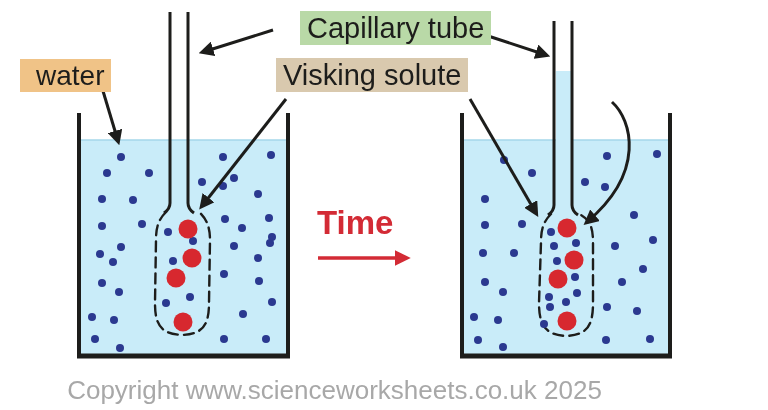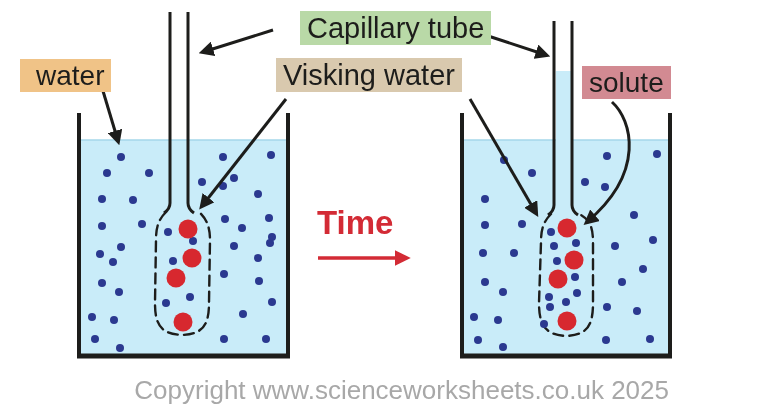--- a/index.html
+++ b/index.html
@@ -39,21 +39,21 @@
   }
   .label-water{left:20px;top:59px;background:var(--water-label-bg);padding-left:16px;}
   .label-capillary{left:280px;top:11px;background:var(--capillary-label-bg);font-size:29px;margin-left:20px;}
   .label-visking{left:276px;top:58px;background:var(--visking-label-bg);font-size:29px;}
   .label-solute{left:582px;top:66px;background:var(--solute-label-bg);}
   .label-time{
     position:absolute;left:317px;top:204px;color:var(--time-color);
     font-size:33px;font-weight:bold;
   }
   .copyright{
-    position:absolute;left:0;top:375px;width:669px;text-align:right;
+    position:absolute;left:0;top:375px;width:669px;text-align:center;
     font-size:26px;color:var(--copyright-color);
   }
 </style>
 </head>
 <body>
 
 <div class="canvas">
 
   <svg width="768" height="410" viewBox="0 0 768 410">
     <defs>
@@ -188,18 +188,17 @@
     <line class="leader" x1="482" y1="34" x2="546" y2="55" marker-end="url(#ah-black)"></line>
     <line class="leader" x1="286" y1="99" x2="202" y2="206" marker-end="url(#ah-black)"></line>
     <line class="leader" x1="470" y1="99" x2="536" y2="213" marker-end="url(#ah-black)"></line>
     <path class="leader" d="M612,102 C632,120 646,172 587,222" marker-end="url(#ah-black)"></path>
 
     <line class="time-arrow" x1="318" y1="258" x2="406" y2="258" marker-end="url(#ah-red)"></line>
   </svg>
 
   <div class="label label-water">water</div>
   <div class="label label-capillary">Capillary tube</div>
-  <div class="label label-visking">Visking water</div>
-  <div class="label label-solute">solute</div>
+  <div class="label label-visking">Visking solute</div>
   <div class="label-time">Time</div>
   <div class="copyright">Copyright www.scienceworksheets.co.uk 2025</div>
 
 </div>
 
 </body></html>

